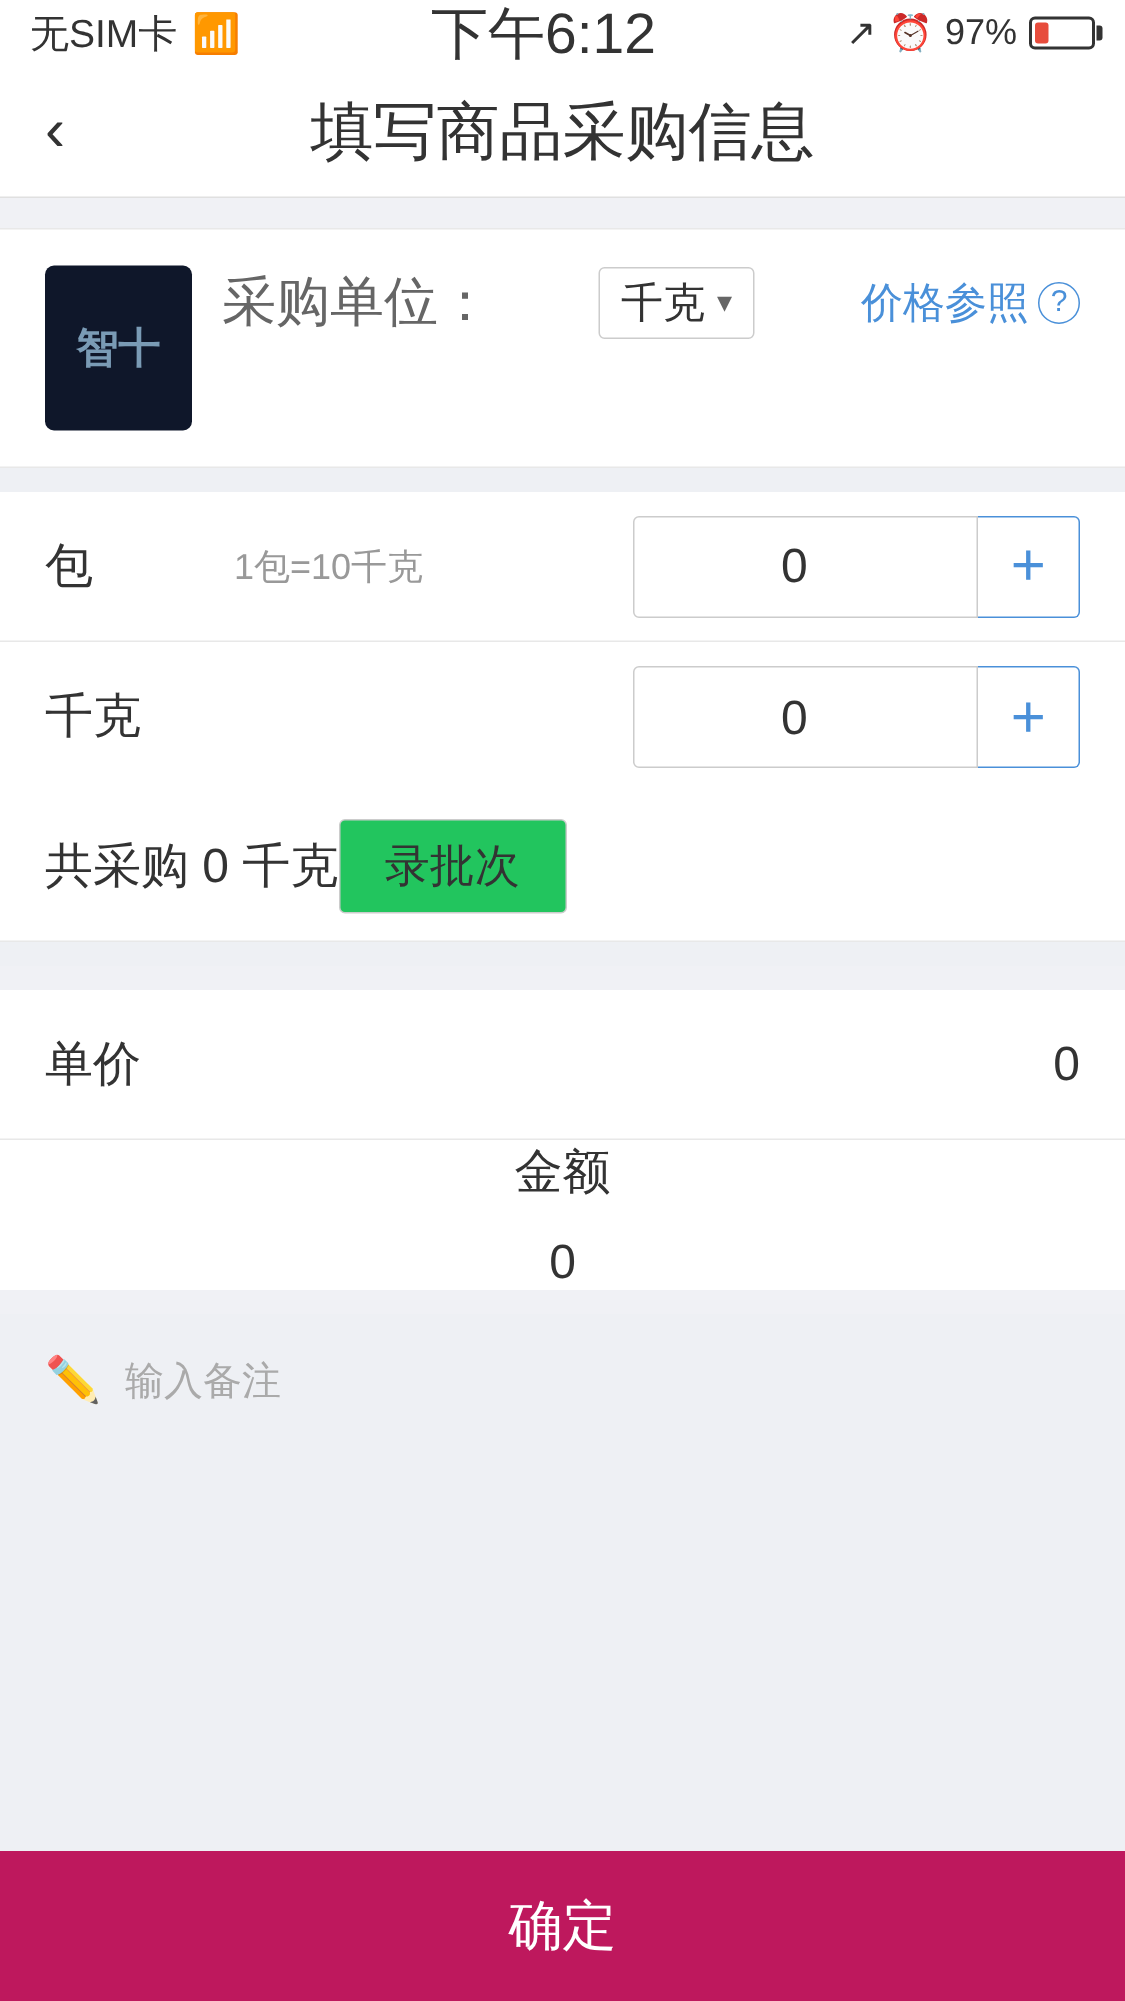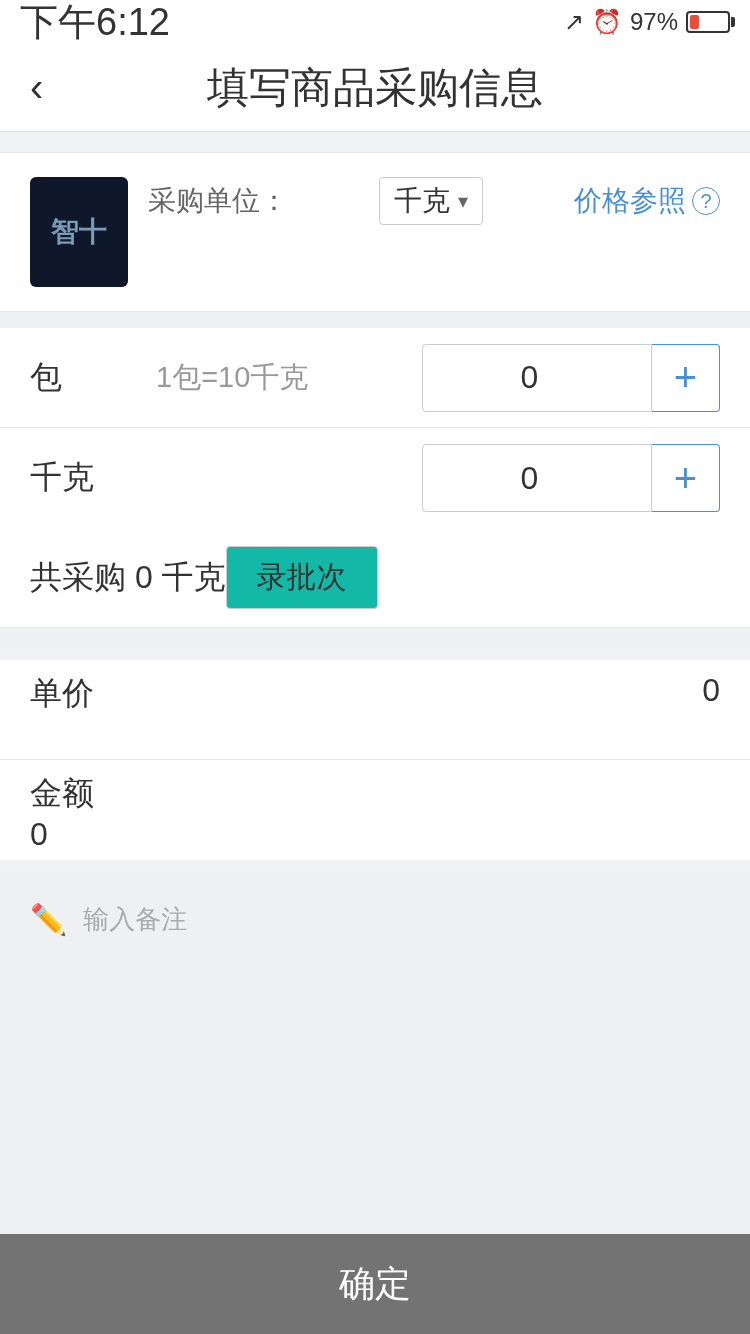--- a/index.html
+++ b/index.html
@@ -124,21 +124,21 @@
       align-items: center;
       gap: 4px;
       cursor: pointer;
     }
     .unit-row {
       display: flex;
       align-items: center;
       justify-content: space-between;
     }
     .unit-label {
-      font-size: 28px;
+      font-size: 36px;
       color: #666;
     }
     .unit-select {
       display: flex;
       align-items: center;
       border: 1px solid #ccc;
       border-radius: 4px;
       padding: 4px 14px;
       font-size: 28px;
       color: #333;
@@ -187,21 +187,21 @@
     }
     .input-row:last-child {
       border-bottom: none;
     }
     .input-label {
       min-width: 120px;
       font-size: 32px;
       color: #333;
     }
     .input-sublabel {
-      font-size: 29px;
+      font-size: 24px;
       color: #999;
       margin-left: 6px;
       flex: 1;
     }
     .input-field-wrap {
       display: flex;
       align-items: center;
       margin-left: auto;
       gap: 0;
     }
@@ -248,33 +248,34 @@
     .total-text {
       font-size: 32px;
       color: #333;
     }
     .record-btn {
       border: 1.5px solid #ccc;
       border-radius: 4px;
       padding: 10px 30px;
       font-size: 30px;
       color: #333;
-      background: #14b8a6;
+      background: #22c55e;
       cursor: pointer;
     }
 
     
     .info-section {
       background: #fff;
       margin-top: 16px;
     }
     .info-row {
       display: flex;
+      align-items: center;
       justify-content: space-between;
-      padding: 12px 30px;
+      padding: 0 30px;
       height: 100px;
       border-bottom: 1px solid #e8e8e8;
     }
     .info-row:last-child {
       border-bottom: none;
       flex-direction: column;
     }
     .info-label {
       font-size: 32px;
       color: #333;
@@ -307,38 +308,42 @@
     .empty-space {
       flex: 1;
       background: #eef0f4;
       min-height: 300px;
     }
 
     
     .confirm-btn {
       width: 750px;
       height: 100px;
-      background: #737373;
+      background: #be185d;
       color: #fff;
       font-size: 36px;
       display: flex;
       align-items: center;
       justify-content: center;
       cursor: pointer;
       position: fixed;
       bottom: 0;
       left: 0;
     }
 
     .wifi-icon { font-size: 26px; }
   </style>
 </head>
 <body>
 
 <div class="status-bar">
+  <div class="status-left">
+    <span>无SIM卡</span>
+    <span class="wifi-icon">📶</span>
+  </div>
   <div class="status-center">下午6:12</div>
   <div class="status-right">
     <span>↗</span>
     <span>⏰</span>
     <span>97%</span>
     <span class="battery-icon">
       <span class="battery-fill"></span>
     </span>
   </div>
 </div>

